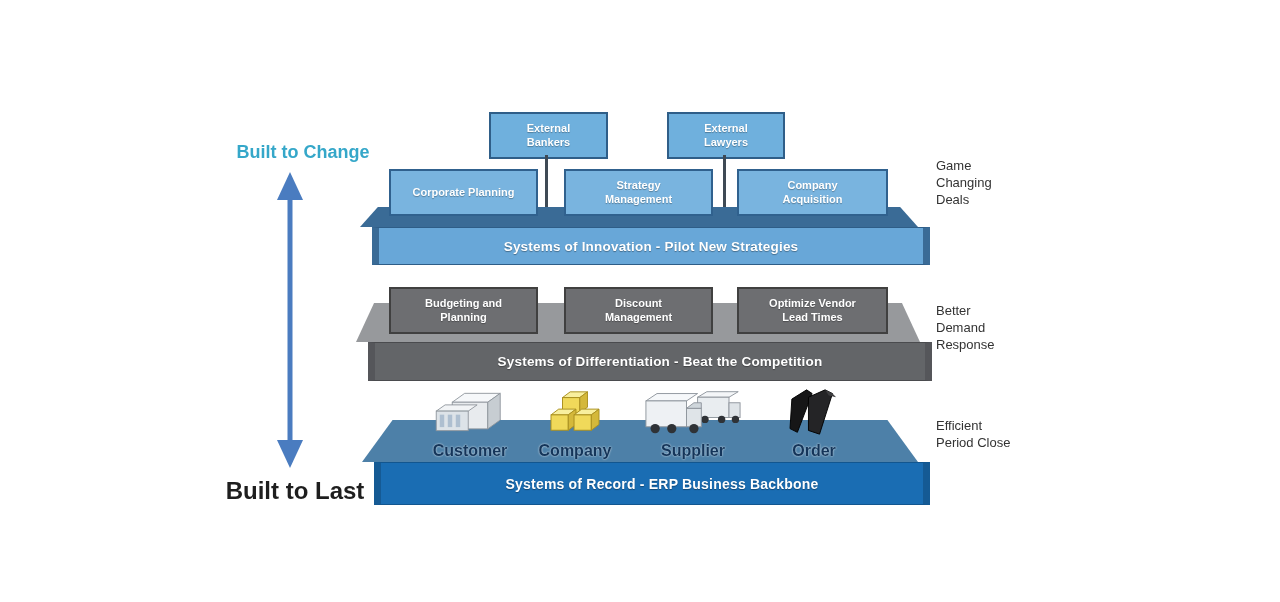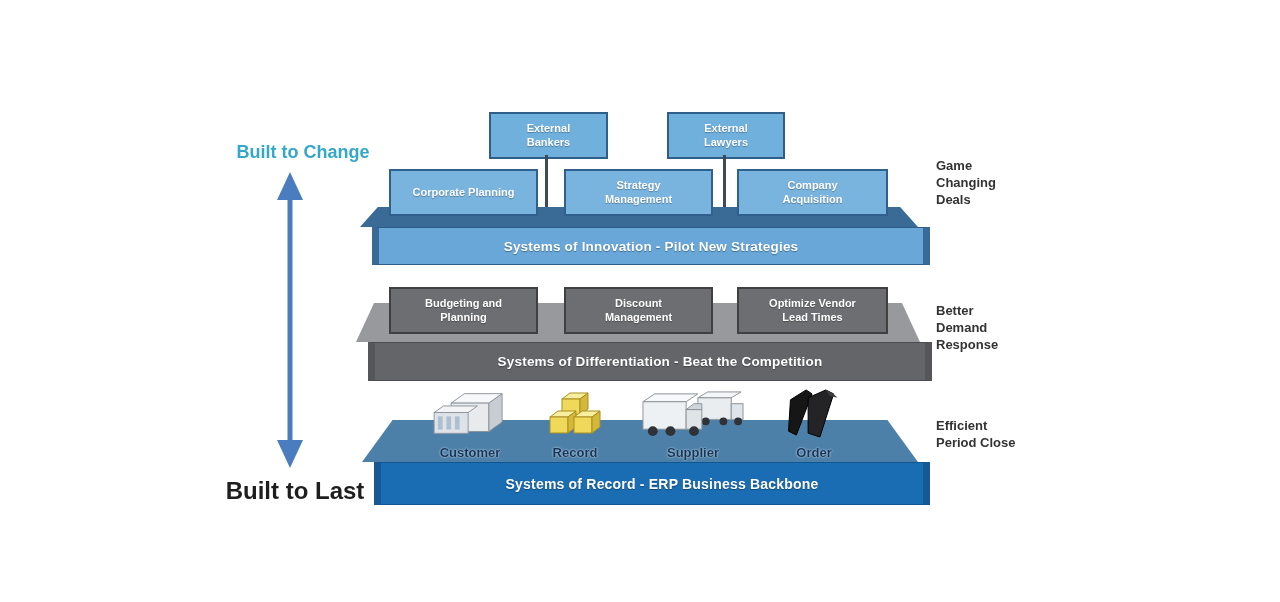--- a/index.html
+++ b/index.html
@@ -43,25 +43,25 @@
   .t2-box{background:#6d6e71;border:2px solid #404040;}
 
   
   .t3-top{left:362px;top:420px;width:556px;height:42px;background:#4d80a8;
     clip-path:polygon(5.5% 0,94.5% 0,100% 100%,0 100%);}
   .t3-bar{left:362px;top:462px;width:556px;height:43px;background:#1a6db3;
     border:1px solid #12568f;border-left:7px solid #155a94;border-right:7px solid #155a94;
     box-sizing:border-box;font-size:14px;padding-left:20px;}
 
   .entity{position:absolute;display:flex;flex-direction:column;align-items:center;justify-content:flex-end;}
-  .entity .elabel{margin-top:6px;font-size:13px;font-weight:bold;color:#14355a;
+  .entity .elabel{margin-top:6px;font-size:16px;font-weight:bold;color:#14355a;
     text-shadow:0 0 2px rgba(255,255,255,.9);}
 
   
-  .benefit{position:absolute;left:936px;width:86px;font-size:13px;font-weight:bold;
+  .benefit{position:absolute;left:936px;width:86px;font-size:13px;font-weight:normal;
     color:#333333;line-height:1.3;}
 </style>
 </head>
 <body>
 
 <div class="canvas">
 
   <div class="axis-top">Built to Change</div>
   <div class="axis-arrow">
     <svg width="34" height="300" viewBox="0 0 34 300">
@@ -128,21 +128,21 @@
       <polygon points="16,10 24,4 42,4 34,10" fill="#f8ef9e" stroke="#a98f1f"></polygon>
       <rect x="16" y="10" width="18" height="16" fill="#f0d95a" stroke="#a98f1f"></rect>
       <polygon points="34,10 42,4 42,20 34,26" fill="#d4b83a" stroke="#a98f1f"></polygon>
       <polygon points="4,28 12,22 30,22 22,28" fill="#f8ef9e" stroke="#a98f1f"></polygon>
       <rect x="4" y="28" width="18" height="16" fill="#f0d95a" stroke="#a98f1f"></rect>
       <polygon points="22,28 30,22 30,38 22,44" fill="#d4b83a" stroke="#a98f1f"></polygon>
       <polygon points="28,28 36,22 54,22 46,28" fill="#f8ef9e" stroke="#a98f1f"></polygon>
       <rect x="28" y="28" width="18" height="16" fill="#f0d95a" stroke="#a98f1f"></rect>
       <polygon points="46,28 54,22 54,38 46,44" fill="#d4b83a" stroke="#a98f1f"></polygon>
     </svg>
-    <div class="elabel">Record</div>
+    <div class="elabel">Company</div>
   </div>
 
   <div class="entity" style="left:632px;top:388px;width:122px;height:72px;">
     <svg width="114" height="52" viewBox="0 0 114 52">
       <polygon points="62,10 72,4 106,4 96,10" fill="#f4f6f8" stroke="#8d949b"></polygon>
       <rect x="62" y="10" width="34" height="22" fill="#e9edf0" stroke="#8d949b"></rect>
       <rect x="96" y="16" width="12" height="16" fill="#dfe4e8" stroke="#8d949b"></rect>
       <circle cx="70" cy="34" r="4" fill="#2f3236"></circle>
       <circle cx="88" cy="34" r="4" fill="#2f3236"></circle>
       <circle cx="103" cy="34" r="4" fill="#2f3236"></circle>

